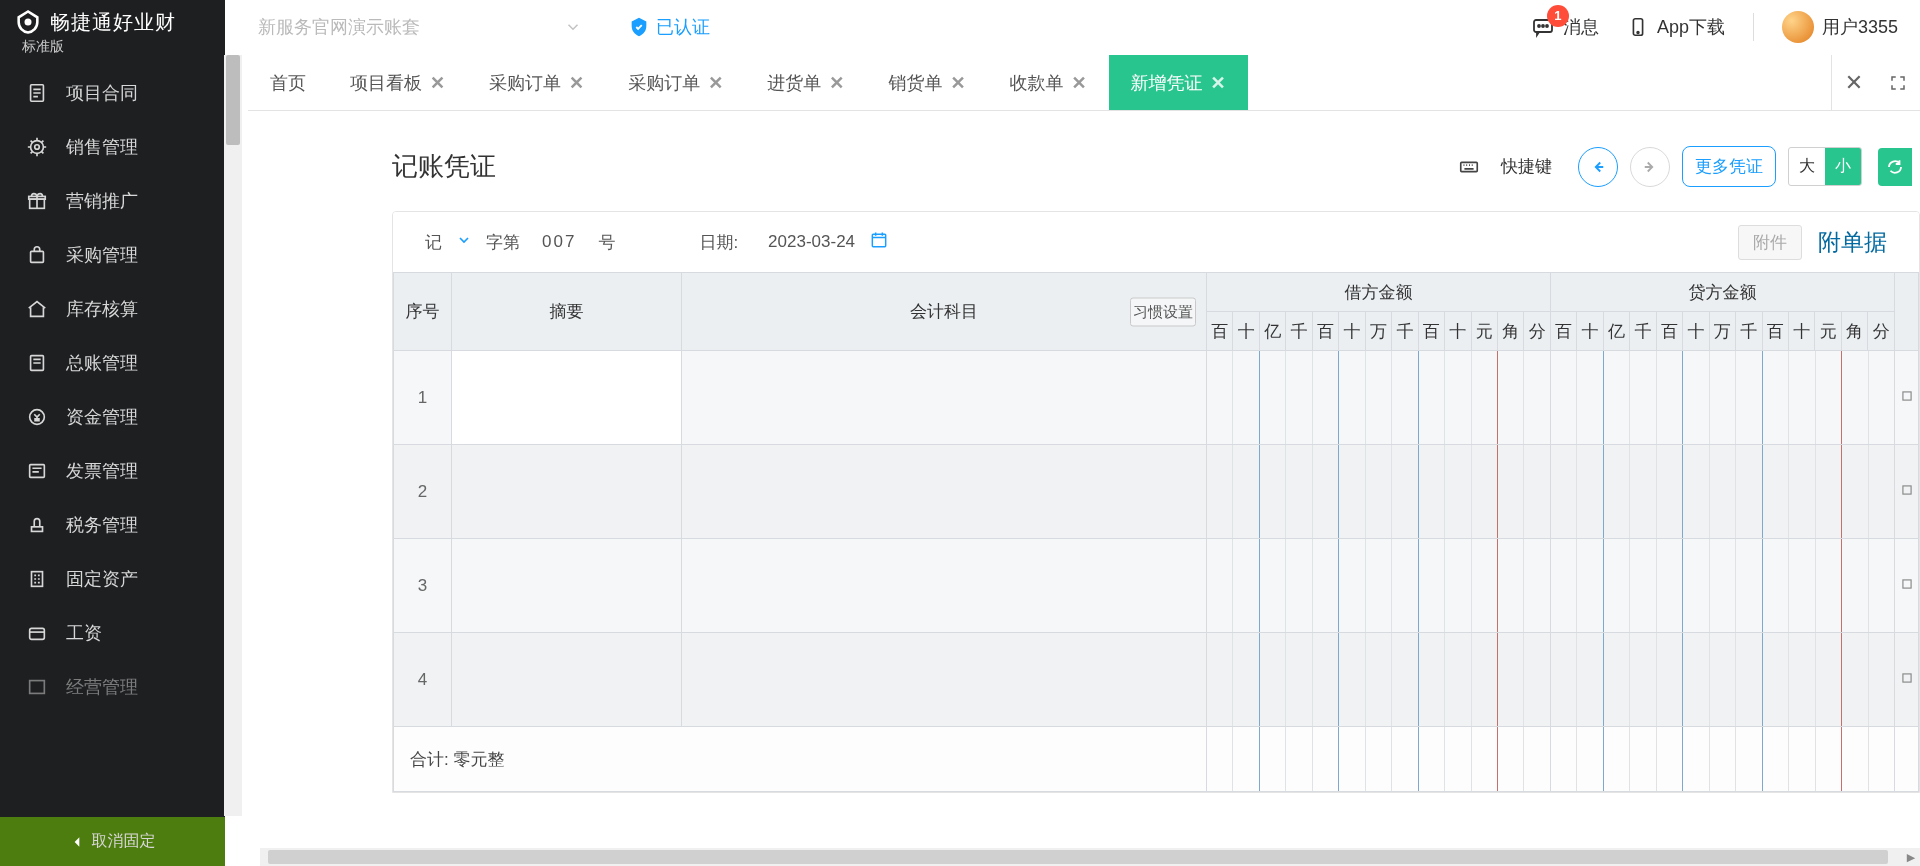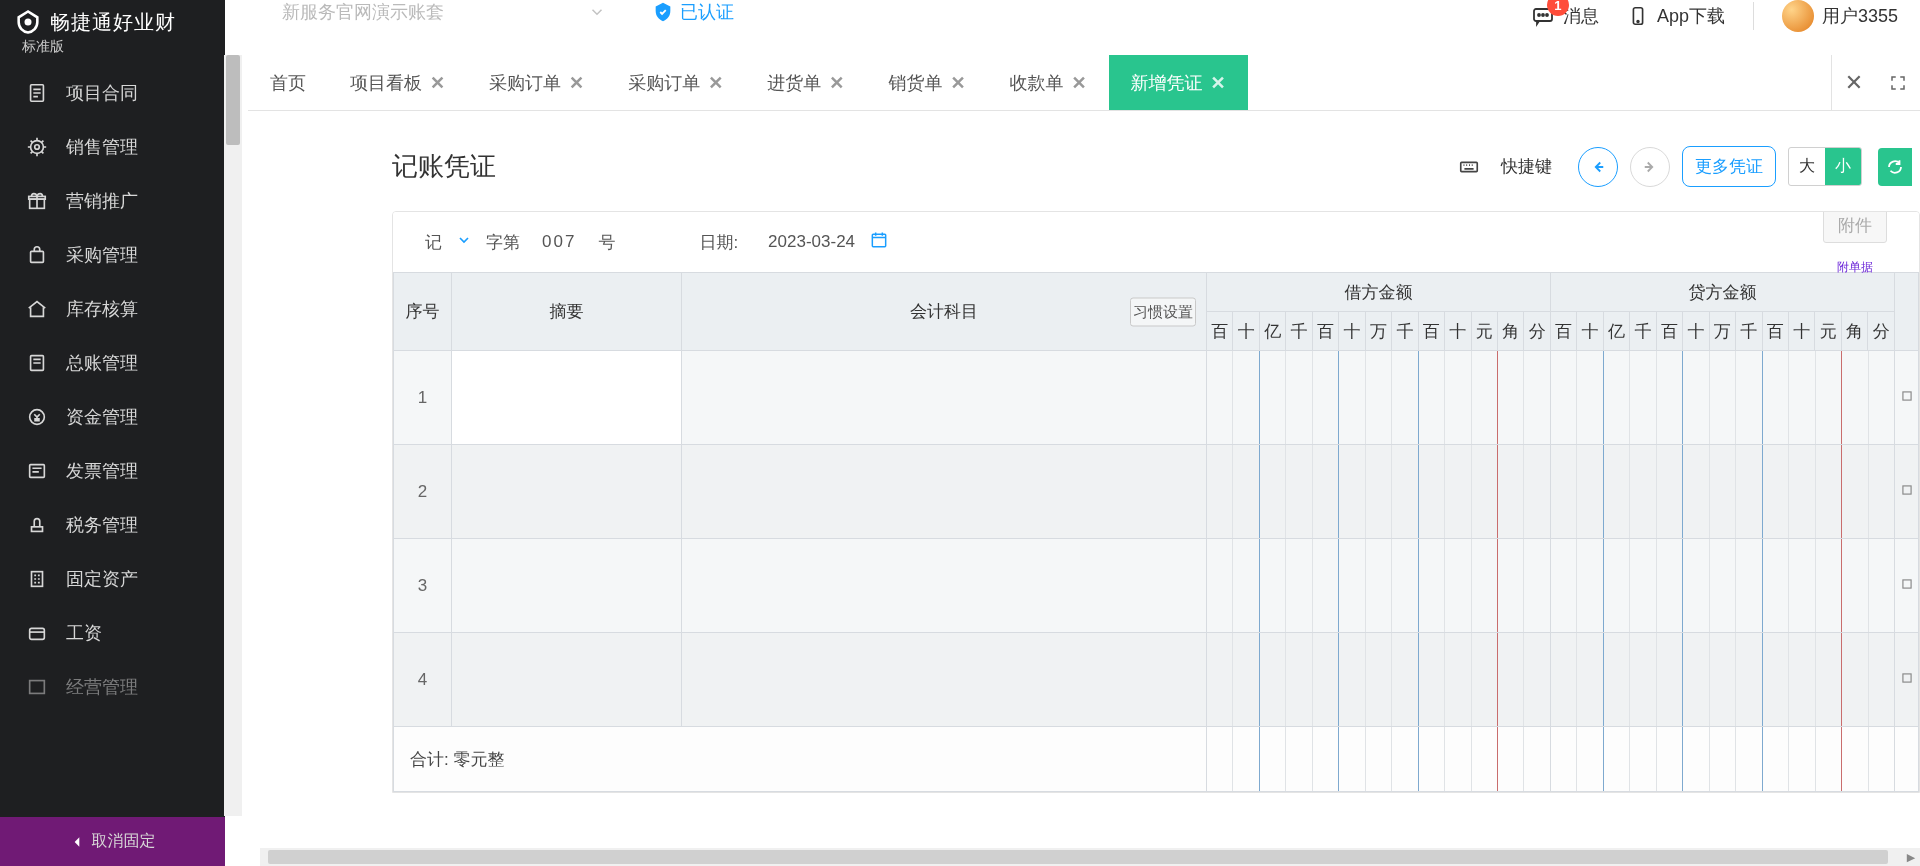--- a/index.html
+++ b/index.html
@@ -7,26 +7,26 @@
 
   
   .sidebar { position: absolute; left: 0; top: 0; width: 225px; height: 100%; background: #1e1f21; color: #d7d7d7; display: flex; flex-direction: column; }
   .logo-area { display: flex; align-items: center; padding: 8px 14px 2px; gap: 8px; }
   .logo-glyph { width: 28px; height: 28px; display: inline-flex; align-items: center; justify-content: center; }
   .logo-text { font-size: 20px; font-weight: 500; color: #fff; letter-spacing: 1px; }
   .logo-sub { font-size: 14px; color: #ccc; padding: 0 22px 10px; }
   .menu-list { flex: 1; overflow: hidden; }
   .menu-item { display: flex; align-items: center; gap: 18px; padding: 15px 26px; font-size: 18px; color: #d7d7d7; cursor: pointer; }
   .menu-item svg { width: 22px; height: 22px; }
-  .sidebar-footer { padding: 14px 16px; display: flex; align-items: center; justify-content: center; gap: 6px; cursor: pointer; font-size: 16px; background: #701a75; }
+  .sidebar-footer { padding: 14px 16px; display: flex; align-items: center; justify-content: center; gap: 6px; cursor: pointer; font-size: 16px; background: #4d7c0f; }
   .scroll-v { position: absolute; left: 224px; top: 55px; width: 18px; height: calc(100% - 105px); background: #f0f0f0; }
   .scroll-v .thumb { position: absolute; left: 2px; top: 0; width: 14px; height: 90px; background: #bdbdbd; border-radius: 2px; }
 
   
-  .topbar { position: absolute; left: 264px; top: 0; right: 0; height: 54px; display: flex; align-items: flex-start; border-bottom: 1px solid #fff; }
+  .topbar { position: absolute; left: 240px; top: 0; right: 0; height: 54px; display: flex; align-items: center; border-bottom: 1px solid #fff; }
   .account-select { flex: 0 0 360px; display: flex; align-items: center; color: #bababa; font-size: 18px; padding: 0 18px; justify-content: space-between; }
   .verified { display: flex; align-items: center; gap: 6px; color: #1a9eff; font-size: 18px; margin-left: 28px; }
   .topbar-right { margin-left: auto; display: flex; align-items: center; gap: 28px; padding-right: 22px; font-size: 18px; }
   .msg-wrap { position: relative; display: flex; align-items: center; gap: 8px; cursor: pointer; }
   .msg-badge { position: absolute; top: -10px; left: 16px; background: #ff4d3a; color: #fff; border-radius: 50%; width: 22px; height: 22px; font-size: 13px; display: flex; align-items: center; justify-content: center; font-weight: bold; }
   .app-dl { display: flex; align-items: center; gap: 8px; cursor: pointer; }
   .divider-v { width: 1px; height: 28px; background: #ddd; }
   .user-wrap { display: flex; align-items: center; gap: 8px; cursor: pointer; }
   .avatar { width: 32px; height: 32px; border-radius: 50%; background: radial-gradient(circle at 30% 30%, #ffd48a, #e27c1b); }
 
@@ -56,23 +56,23 @@
   .green-btn { width: 34px; height: 38px; background: #29c58e; border-radius: 4px 0 0 4px; display: flex; align-items: center; justify-content: center; color: #fff; font-size: 18px; margin-left: 4px; }
 
   .voucher-card { margin-top: 24px; border: 1px solid #e4e4e4; border-radius: 4px 4px 0 0; overflow: hidden; }
   .voucher-top { height: 60px; display: flex; align-items: center; padding: 0 32px; font-size: 17px; color: #555; background: #fff; gap: 14px; }
   .vt-ji { color: #555; }
   .vt-drop svg { width: 16px; height: 16px; }
   .vt-num { letter-spacing: 2px; margin: 0 8px; }
   .vt-date-label { margin-left: 70px; }
   .vt-date-val { margin-left: 16px; }
   .vt-cal svg { width: 20px; height: 20px; }
-  .vt-right { margin-left: auto; display: flex; align-items: center; gap: 16px; flex-direction: column; }
+  .vt-right { margin-left: auto; display: flex; align-items: center; gap: 16px; }
   .attach-btn { padding: 5px 14px; border: 1px solid #ddd; border-radius: 3px; color: #aaa; cursor: pointer; background: #f7f7f7; }
-  .vt-fdj { color: #6d28d9; font-size: 12px; }
+  .vt-fdj { color: #0369a1; font-size: 23px; }
 
   .grid { width: 100%; border-collapse: collapse; table-layout: fixed; }
   .grid th, .grid td { border: 1px solid #d7dbe0; }
   .grid thead th { background: #ebeff2; font-weight: 500; font-size: 17px; color: #333; }
   .th-seq { width: 58px; height: 78px; }
   .th-summary { width: 230px; }
   .th-subject { width: 525px; position: relative; }
   .th-amount-top { height: 38px; font-size: 18px; }
   .habit-btn { position: absolute; right: 10px; top: 50%; transform: translateY(-50%); border: 1px solid #c9c9c9; background: #f4f6f7; border-radius: 3px; padding: 4px 2px; font-size: 15px; color: #555; cursor: pointer; text-align: center; }
   .digit-row th { height: 38px; width: 26px; font-size: 14px; font-weight: 400; color: #444; padding: 0; }

